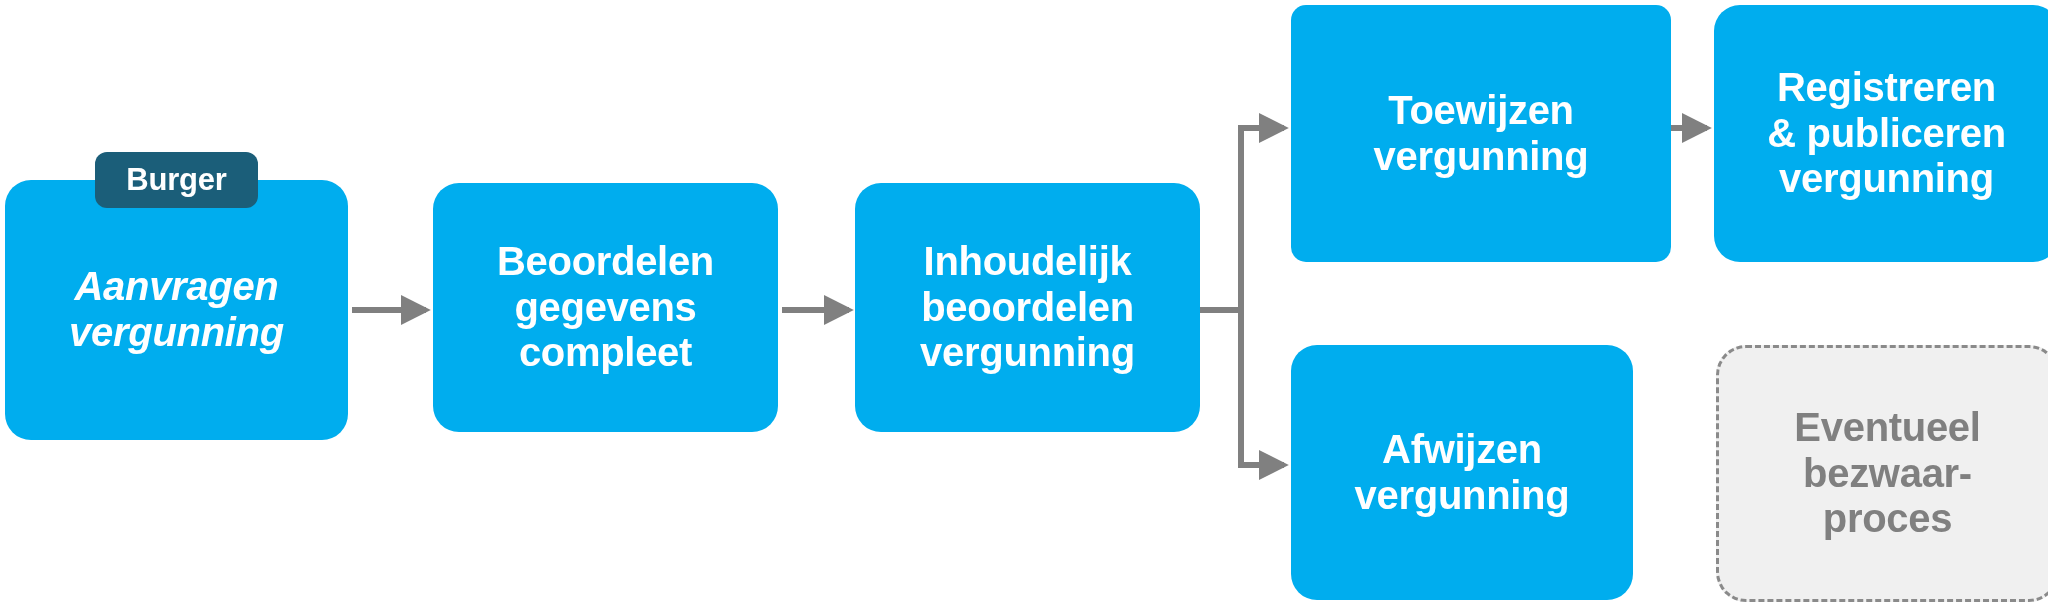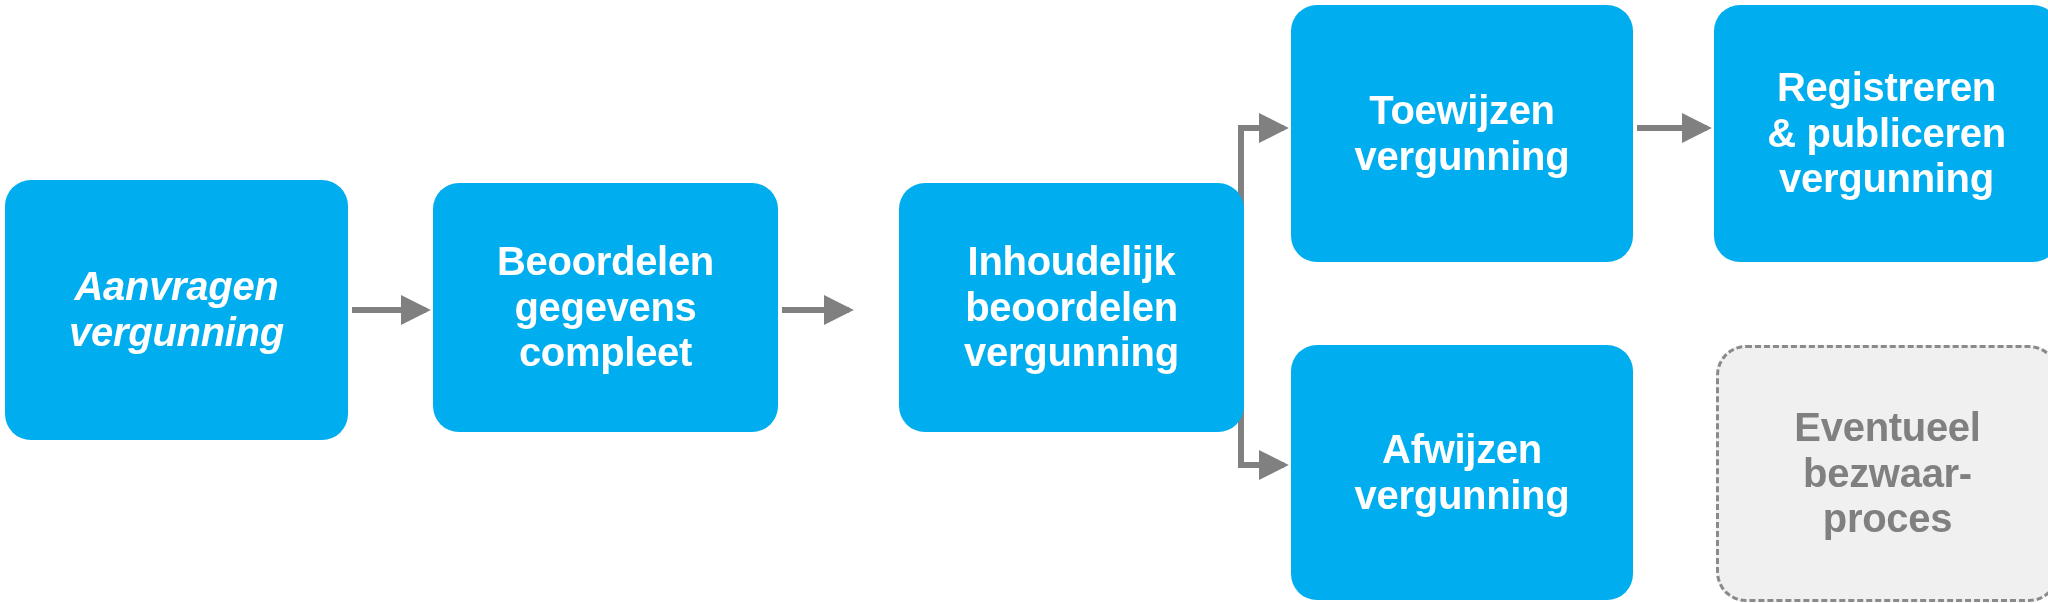--- a/index.html
+++ b/index.html
@@ -88,30 +88,31 @@
     <line x1="1238" y1="128" x2="1284" y2="128" stroke="#808080" stroke-width="6" marker-end="url(#arrowhead)"></line>
 
     <line x1="1238" y1="465" x2="1284" y2="465" stroke="#808080" stroke-width="6" marker-end="url(#arrowhead)"></line>
 
     <line x1="1637" y1="128" x2="1707" y2="128" stroke="#808080" stroke-width="6" marker-end="url(#arrowhead)"></line>
   </svg>
 
   <div class="node process" style="left:5px; top:180px; width:343px; height:260px;font-style:italic;">Aanvragen
 vergunning</div>
 
+  <div class="badge" style="left:95px; top:152px; width:163px; height:56px;">Burger</div>
 
   <div class="node process" style="left:433px; top:183px; width:345px; height:249px;">Beoordelen
 gegevens
 compleet</div>
 
-  <div class="node process" style="left:855px; top:183px; width:345px; height:249px;margin-left:44px;">Inhoudelijk
+  <div class="node process" style="left:855px; top:183px; width:345px; height:249px;">Inhoudelijk
 beoordelen
 vergunning</div>
 
-  <div class="node process" style="left:1291px; top:5px; width:342px; height:257px;">Toewijzen
+  <div class="node process" style="left:1291px; top:5px; width:380px; height:257px;border-radius:15px;">Toewijzen
 vergunning</div>
 
   <div class="node process" style="left:1714px; top:5px; width:345px; height:257px;">Registreren
 &amp; publiceren
 vergunning</div>
 
   <div class="node process" style="left:1291px; top:345px; width:342px; height:255px;">Afwijzen
 vergunning</div>
 
   <div class="node optional" style="left:1716px; top:345px; width:343px; height:257px;">Eventueel

